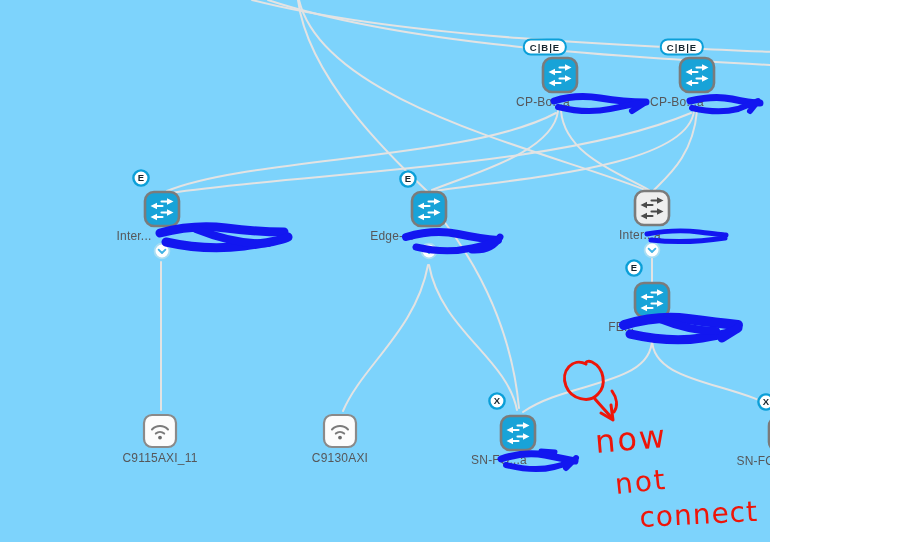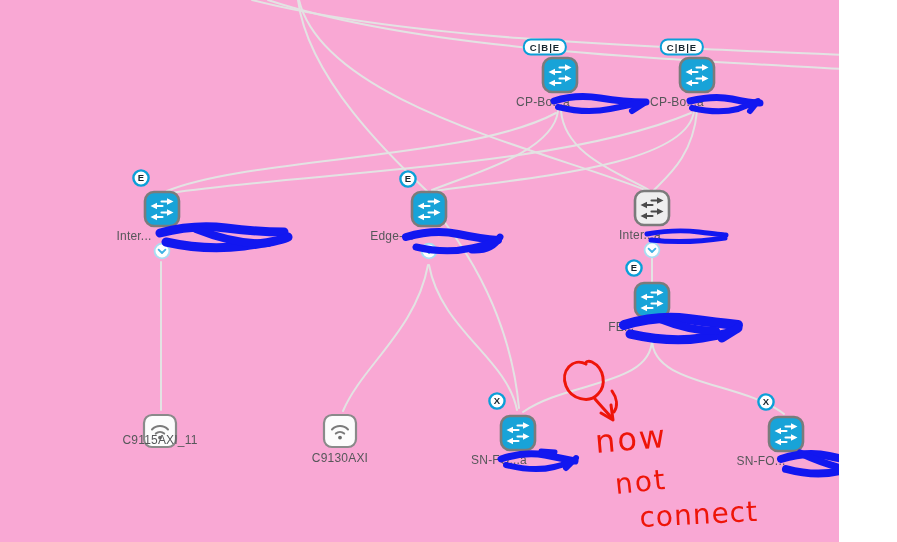--- a/index.html
+++ b/index.html
@@ -1,16 +1,16 @@
 <!DOCTYPE html>
 <html><head>
 <meta charset="utf-8">
 <style>
   html,body{margin:0;padding:0;background:#fff;}
-  #canvas{position:relative;width:839px;height:542px;background:#f9a8d4;overflow:hidden;
+  #canvas{position:relative;width:770px;height:542px;background:#7dd3fc;overflow:hidden;
           font-family:"Liberation Sans",sans-serif;}
   svg.layer{position:absolute;left:0;top:0;}
   #ink-layer{pointer-events:none;}
   .node{position:absolute;width:0;height:0;}
   .node .icon-wrap{position:absolute;}
   .node .dev-label{position:absolute;width:200px;text-align:center;font-size:12px;
                    color:#56575a;letter-spacing:.2px;white-space:nowrap;}
   .badge-pill{position:absolute;transform:translate(-50%,-50%);background:#fff;
               border:2px solid #0b9fd8;border-radius:8px;padding:1px 5px;
               font-size:9.5px;font-weight:bold;color:#15252e;letter-spacing:1px;line-height:11px;}
@@ -165,21 +165,21 @@
       </div>
       <div class="node" style="left: 160px; top: 431px;">
         <span class="icon-wrap" style="left: -18px; top: -18px;"><svg width="36" height="36" viewBox="0 0 36 36">
     <rect x="2" y="2" width="32" height="32" rx="8" fill="#fcfcfc" stroke="#8a8a8a" stroke-width="2.2"></rect>
     <g fill="none" stroke="#7a7a7a" stroke-width="2" stroke-linecap="round">
       <path d="M10,16.5 a11,11 0 0 1 16,0"></path>
               <path d="M13.8,20.6 a6.2,6.2 0 0 1 8.4,0"></path>
             </g>
     <circle cx="18" cy="24.6" r="1.9" fill="#6b6b6b"></circle>
           </svg></span>
-        <div class="dev-label" style="left: -100px; top: 2px;">C9115AXI_11</div>
+        <div class="dev-label" style="left: -100px; top: 20px;">C9115AXI_11</div>
       </div>
       <div class="node" style="left: 340px; top: 431px;">
         <span class="icon-wrap" style="left: -18px; top: -18px;"><svg width="36" height="36" viewBox="0 0 36 36">
     <rect x="2" y="2" width="32" height="32" rx="8" fill="#fcfcfc" stroke="#8a8a8a" stroke-width="2.2"></rect>
     <g fill="none" stroke="#7a7a7a" stroke-width="2" stroke-linecap="round">
       <path d="M10,16.5 a11,11 0 0 1 16,0"></path>
               <path d="M13.8,20.6 a6.2,6.2 0 0 1 8.4,0"></path>
             </g>
     <circle cx="18" cy="24.6" r="1.9" fill="#6b6b6b"></circle>
           </svg></span>

